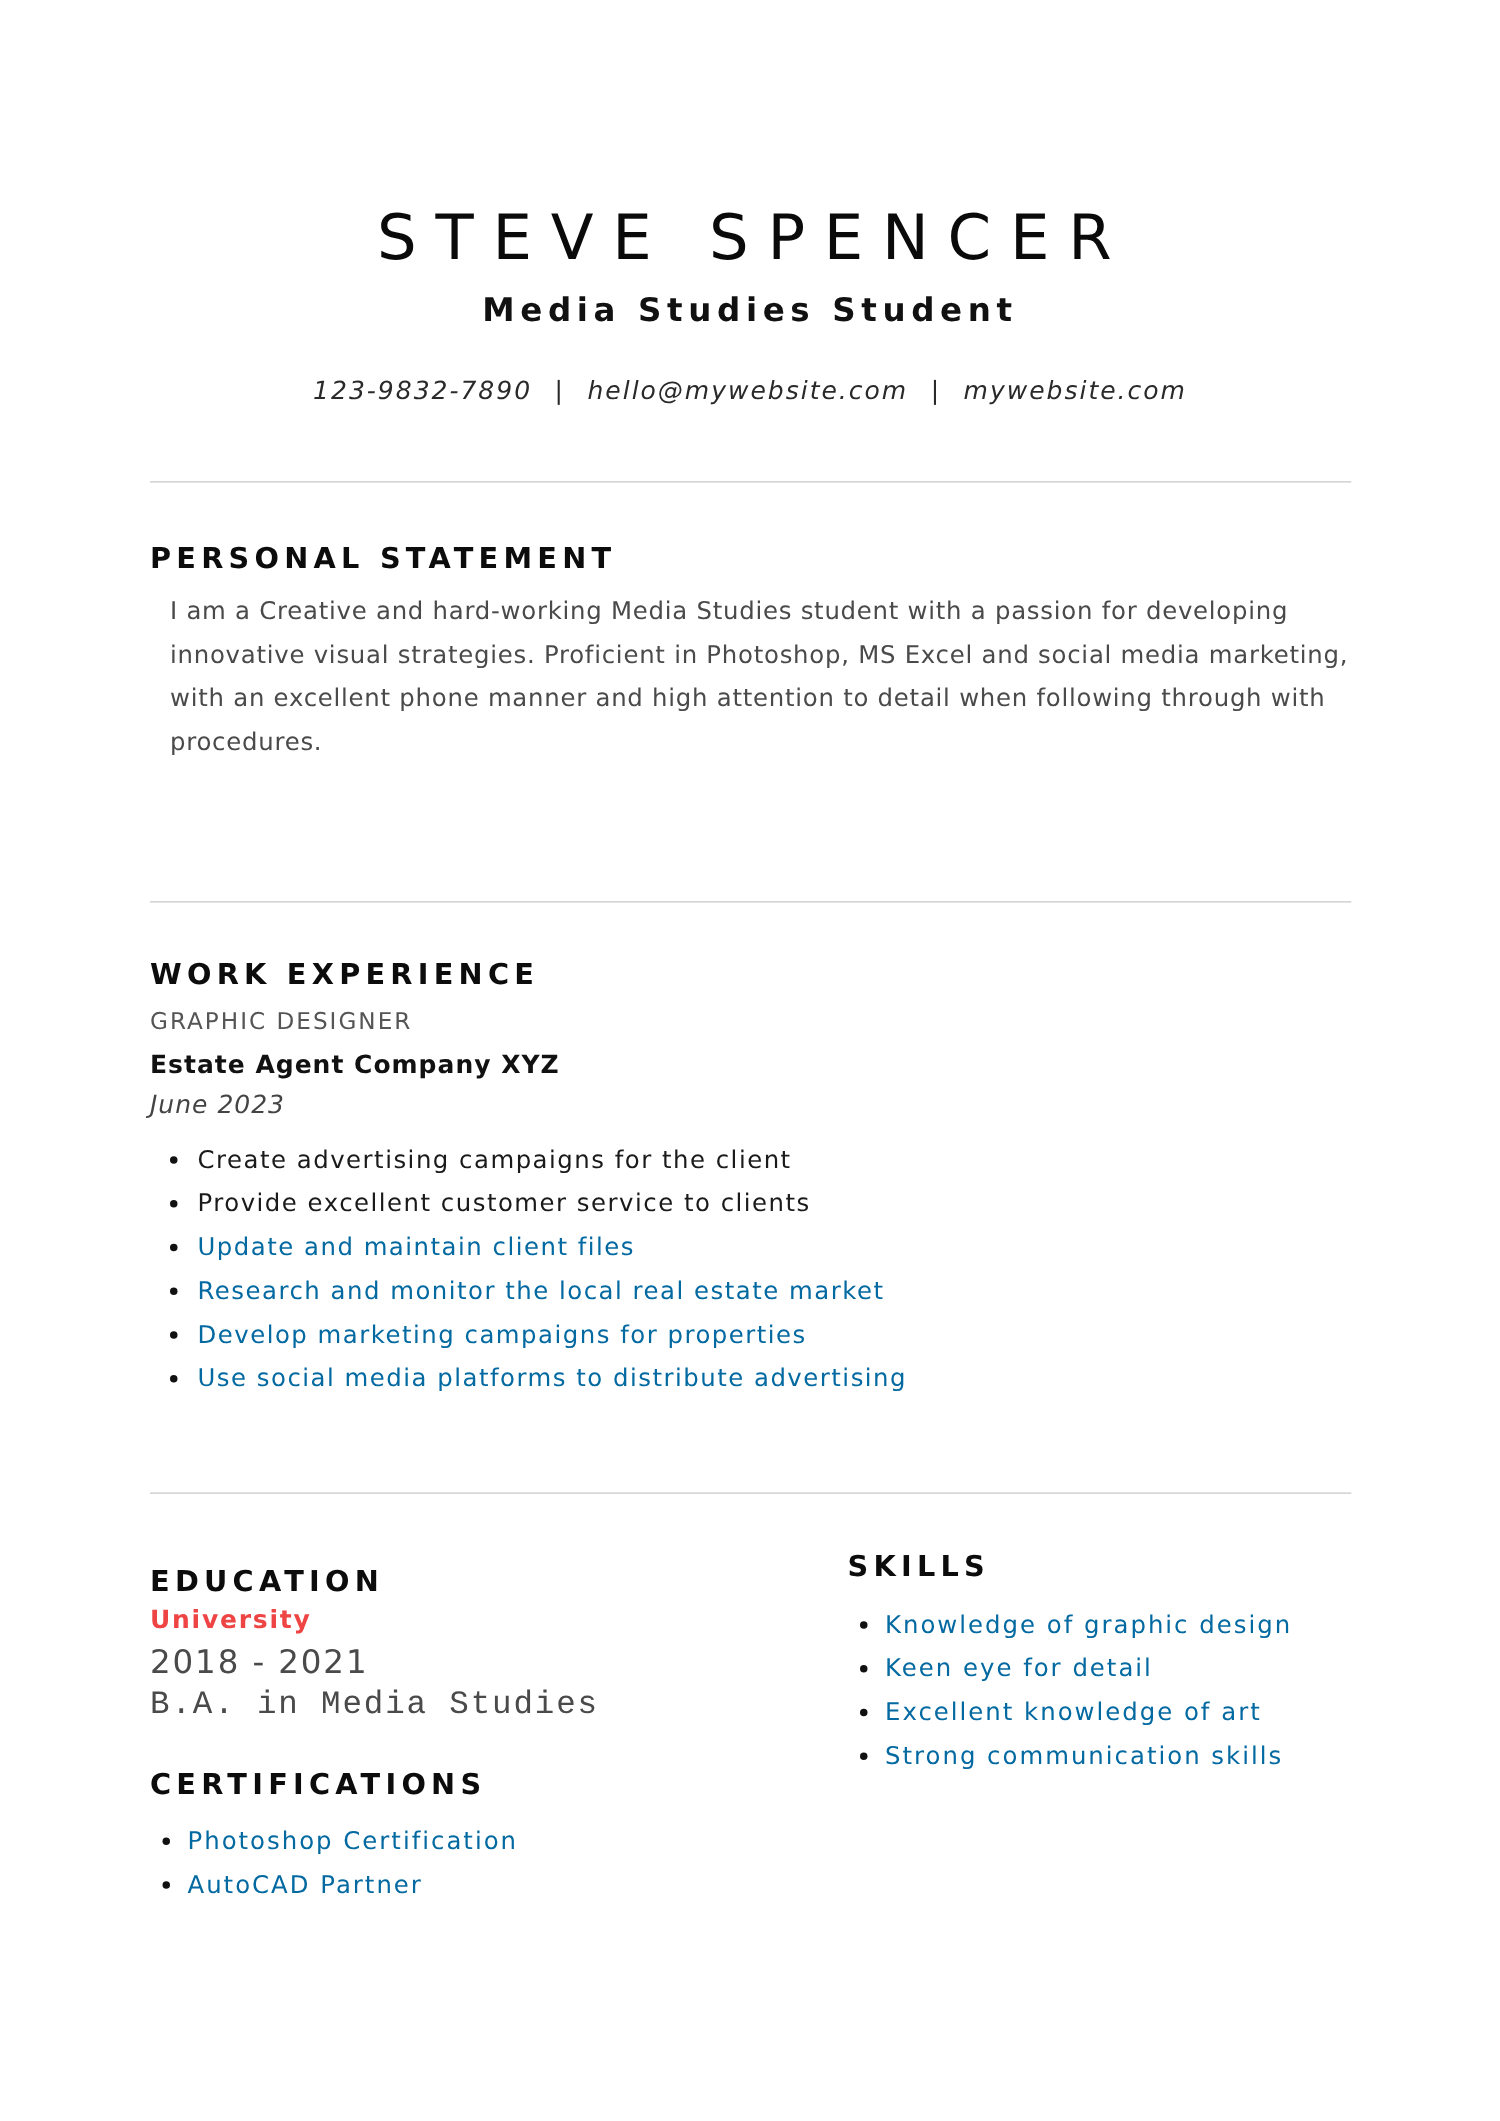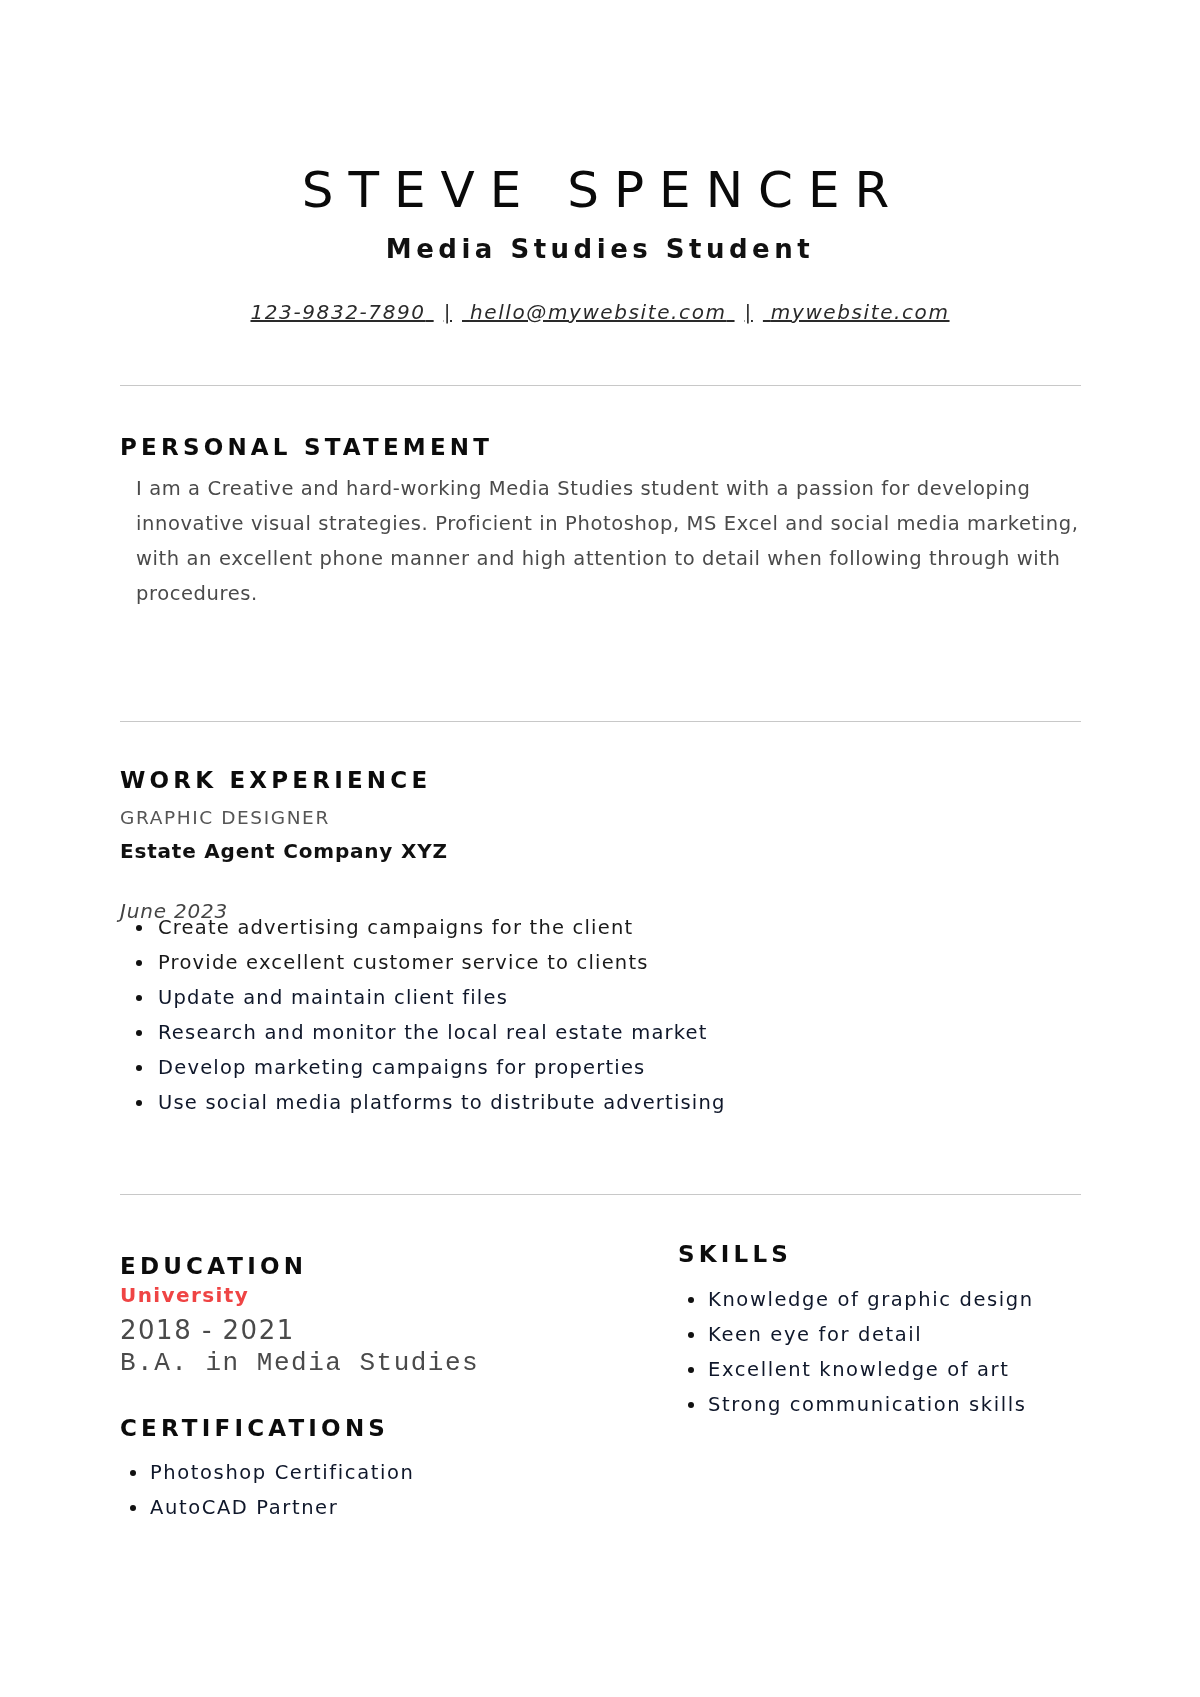--- a/index.html
+++ b/index.html
@@ -6,38 +6,38 @@
     body { width: 1200px; height: 1697px; position: relative; overflow: hidden;
            font-family: "DejaVu Sans", sans-serif; color: #111; }
     .abs { position: absolute; white-space: nowrap; }
     .center { left: 0; width: 1200px; text-align: center; }
 
     .name { top: 160px; font-size: 50px; font-weight: 400; letter-spacing: 15px;
             color: #0a0a0a; line-height: 60px; padding-left: 6px; box-sizing: border-box; }
     .subtitle { top: 232px; font-size: 26px; font-weight: 700; letter-spacing: 4.5px;
                 color: #111; line-height: 34px; }
     .contact { top: 298px; font-size: 20px; font-style: italic; letter-spacing: 1.6px;
-               color: #2a2a2a; line-height: 28px; text-decoration: underline; }
+               color: #2a2a2a; line-height: 28px; }
 
     .rule { position: absolute; left: 120px; width: 961px; height: 0;
             border-top: 1.5px solid #c8c8c8; }
 
     .heading { font-size: 23px; font-weight: 700; letter-spacing: 4.2px; color: #0c0c0c;
                line-height: 30px; }
     .body-text { font-size: 19.5px; color: #4a4a4a; letter-spacing: 0.6px; line-height: 35px; margin-left: 16px; }
 
     .para { left: 120px; top: 471px; width: 980px; white-space: normal; }
 
     .role { font-size: 18.5px; letter-spacing: 1.6px; color: #555; line-height: 26px; }
     .company { font-size: 20px; font-weight: 700; letter-spacing: 0.8px; color: #111; line-height: 28px; }
-    .date { font-size: 20px; font-style: italic; letter-spacing: 0.8px; color: #444; line-height: 28px; margin-top: 28px; }
+    .date { font-size: 20px; font-style: italic; letter-spacing: 0.8px; color: #444; line-height: 28px; }
 
     ul.bullets { margin: 4px; padding: 0; list-style: none; }
     ul.bullets li { position: relative; padding-left: 34px; font-size: 19.5px; letter-spacing: 1.2px;
-                    line-height: 35px; color: #0f172a; white-space: nowrap; }
+                    line-height: 35px; color: #0369a1; white-space: nowrap; }
     ul.bullets li .dot { position: absolute; left: 12px; top: 15px; width: 6px; height: 6px;
                          border-radius: 50%; background: #111; }
     ul.bullets li.dark { color: #1a1a1a; }
 
     .edu-title { font-size: 20px; font-weight: 700; letter-spacing: 1.4px; color: #ef4444; line-height: 28px; }
     .edu-line { font-size: 26px; letter-spacing: 1.5px; color: #4a4a4a; line-height: 28px; }
 
     ul.small li { padding-left: 26px; letter-spacing: 1.6px; }
     ul.small li .dot { left: 6px; }
   </style>

